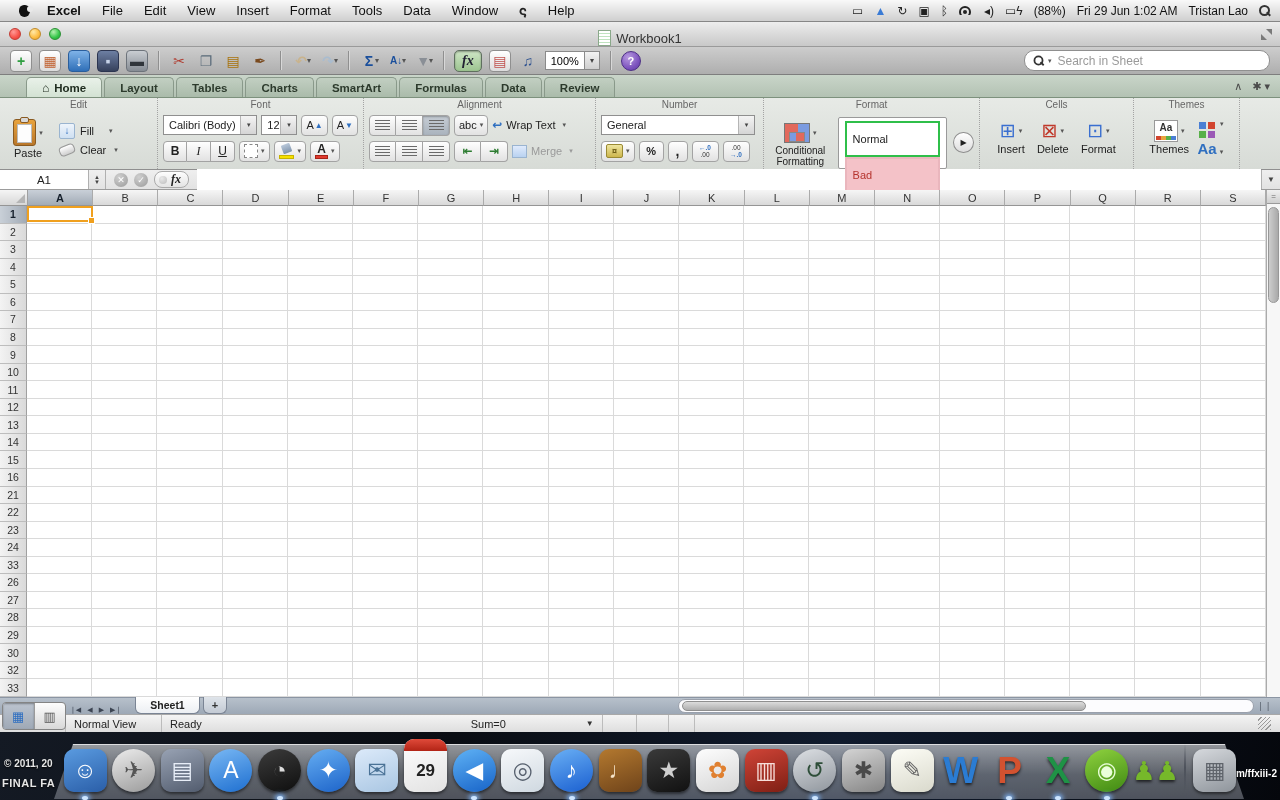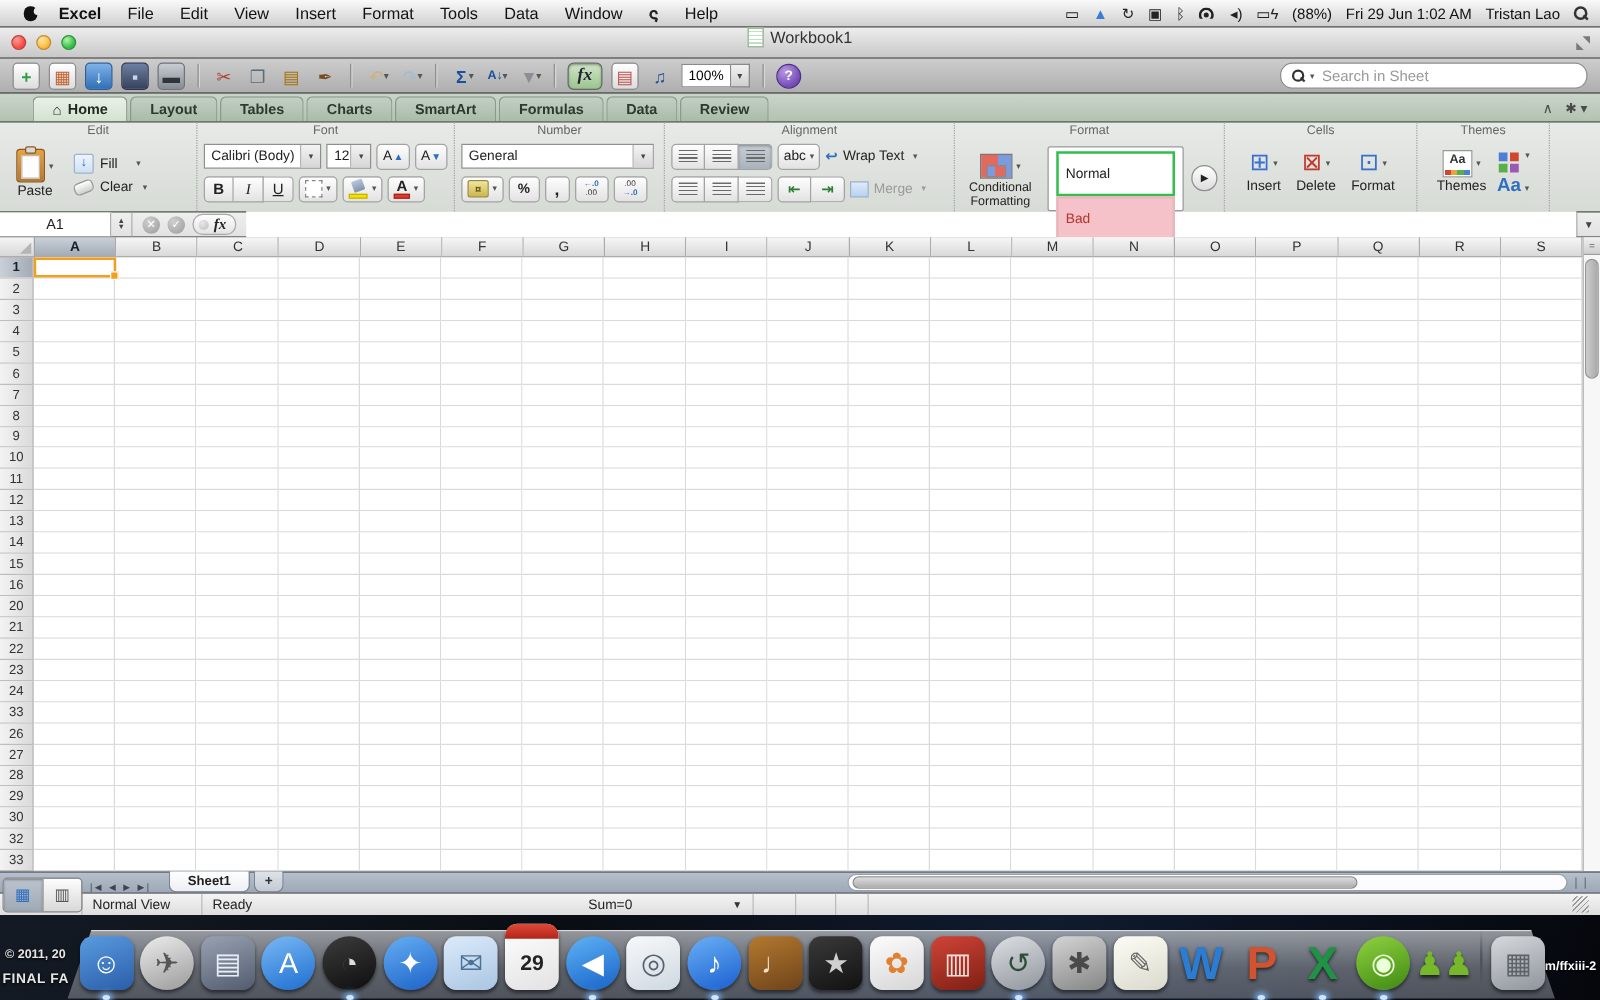--- a/index.html
+++ b/index.html
@@ -16,21 +16,21 @@
   .mb-right{margin-left:auto;display:flex;align-items:center;gap:11px;font-size:12px}
   .sico{font-size:12px;line-height:1;display:inline-flex;align-items:center}
   .wifiarc{width:14px;height:9px;position:relative;overflow:hidden}
   .wifiarc::before{content:"";position:absolute;left:0;top:0;width:12px;height:12px;border:2px solid #222;border-radius:50%;box-sizing:border-box}
   .wifiarc::after{content:"";position:absolute;left:4px;top:4px;width:4px;height:4px;background:#222;border-radius:50%}
   .mag{width:11px;height:11px;position:relative;display:inline-block}
   .mag::before{content:"";position:absolute;width:7px;height:7px;border:2px solid #333;border-radius:50%;left:0;top:0}
   .mag::after{content:"";position:absolute;width:5px;height:2px;background:#333;transform:rotate(45deg);right:-1px;bottom:1px}
   
   .titlebar{height:24px;background:linear-gradient(#ededed,#c8c8c8);border-bottom:1px solid #9a9a9a;
-            position:relative;display:flex;align-items:flex-start;justify-content:center;font-size:13px;color:#333}
+            position:relative;display:flex;align-items:flex-end;justify-content:center;font-size:13px;color:#333}
   .lights{position:absolute;left:9px;top:6px;display:flex;gap:8px}
   .light{width:12px;height:12px;border-radius:50%;box-sizing:border-box}
   .light.red{background:radial-gradient(circle at 35% 30%,#ff9a96,#f75149 60%,#d93b33);border:1px solid #c23b33}
   .light.yellow{background:radial-gradient(circle at 35% 30%,#ffe9a8,#fdbc40 60%,#de9b2d);border:1px solid #c08b2a}
   .light.green{background:radial-gradient(circle at 35% 30%,#b6f0b0,#35c649 60%,#24a138);border:1px solid #2a9133}
   .docicon{width:11px;height:14px;background:#fff;border:1px solid #8aa88a;margin-right:5px;
            background-image:repeating-linear-gradient(#fff 0 2px,#bfe3bf 2px 3px)}
   .fsbtn{position:absolute;right:8px;top:7px;width:11px;height:11px}
   .fsbtn::before{content:"";position:absolute;right:0;top:0;border-left:6px solid transparent;border-top:6px solid #7a7a7a}
   .fsbtn::after{content:"";position:absolute;left:0;bottom:0;border-right:6px solid transparent;border-bottom:6px solid #7a7a7a}
@@ -441,46 +441,20 @@
           <span class="ic-bucket"></span>
           <span class="dd">▾</span>
         </span>
       <span class="rbtn">
           <span class="ic-fontcolor">A</span>
           <span class="dd">▾</span>
         </span>
     </div>
   </div>
 
-  <div class="rgroup g-number">
-    <div class="glabel">Number</div>
-    <div class="rrow">
-      <span class="combo" style="width:154px">
-        <span>General</span>
-        <span class="cdd">▾</span>
-      </span>
-    </div>
-    <div class="rrow">
-      <span class="rbtn">
-          <span class="ic-coin">¤</span>
-          <span class="dd">▾</span>
-        </span>
-      <span class="rbtn" style="width:25px;font-weight:bold">%</span>
-      <span class="rbtn" style="width:20px;font-weight:bold;font-size:14px">,</span>
-      <span class="rbtn decbtn">
-        <b>←.0</b>
-        <span>.00</span>
-      </span>
-      <span class="rbtn decbtn">
-        <span>.00</span>
-        <b>→.0</b>
-      </span>
-    </div>
-  </div>
-
   <div class="rgroup g-align">
     <div class="glabel">Alignment</div>
     <div class="rrow">
       <span class="seg">
         <span class="rbtn" style="width:27px">
             <span class="lines"></span>
           </span>
         <span class="rbtn" style="width:27px">
             <span class="lines"></span>
           </span>
@@ -515,20 +489,46 @@
             <span class="ind">⇤</span>
           </span>
         <span class="rbtn" style="width:27px">
             <span class="ind">⇥</span>
           </span>
       </span>
       <span style="display:inline-flex;align-items:center;gap:4px">
         <span class="ic-merge"></span>
         <span class="grayed">Merge</span>
         <span class="dd grayed">▾</span>
+      </span>
+    </div>
+  </div>
+
+  <div class="rgroup g-number">
+    <div class="glabel">Number</div>
+    <div class="rrow">
+      <span class="combo" style="width:154px">
+        <span>General</span>
+        <span class="cdd">▾</span>
+      </span>
+    </div>
+    <div class="rrow">
+      <span class="rbtn">
+          <span class="ic-coin">¤</span>
+          <span class="dd">▾</span>
+        </span>
+      <span class="rbtn" style="width:25px;font-weight:bold">%</span>
+      <span class="rbtn" style="width:20px;font-weight:bold;font-size:14px">,</span>
+      <span class="rbtn decbtn">
+        <b>←.0</b>
+        <span>.00</span>
+      </span>
+      <span class="rbtn decbtn">
+        <span>.00</span>
+        <b>→.0</b>
       </span>
     </div>
   </div>
 
   <div class="rgroup g-format">
     <div class="glabel">Format</div>
     <div class="cfcol">
       <div style="display:flex;align-items:center">
           <span class="ic-cf"></span>
           <span class="dd">▾</span>
@@ -980,42 +980,20 @@
           <div class="cell"></div>
           <div class="cell"></div>
           <div class="cell"></div>
           <div class="cell"></div>
           <div class="cell"></div>
           <div class="cell"></div>
           <div class="cell"></div>
           <div class="cell"></div>
         </div>
         <div class="grow">
-          <div class="row-h">20</div>
-          <div class="cell"></div>
-          <div class="cell"></div>
-          <div class="cell"></div>
-          <div class="cell"></div>
-          <div class="cell"></div>
-          <div class="cell"></div>
-          <div class="cell"></div>
-          <div class="cell"></div>
-          <div class="cell"></div>
-          <div class="cell"></div>
-          <div class="cell"></div>
-          <div class="cell"></div>
-          <div class="cell"></div>
-          <div class="cell"></div>
-          <div class="cell"></div>
-          <div class="cell"></div>
-          <div class="cell"></div>
-          <div class="cell"></div>
-          <div class="cell"></div>
-        </div>
-        <div class="grow">
           <div class="row-h">21</div>
           <div class="cell"></div>
           <div class="cell"></div>
           <div class="cell"></div>
           <div class="cell"></div>
           <div class="cell"></div>
           <div class="cell"></div>
           <div class="cell"></div>
           <div class="cell"></div>
           <div class="cell"></div>

